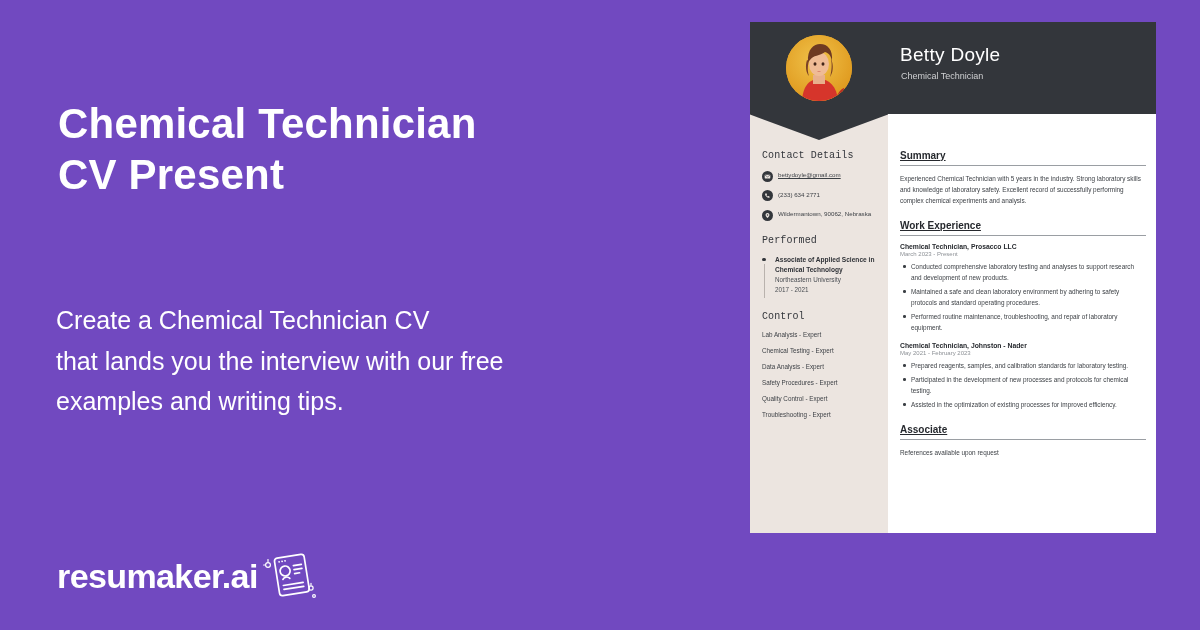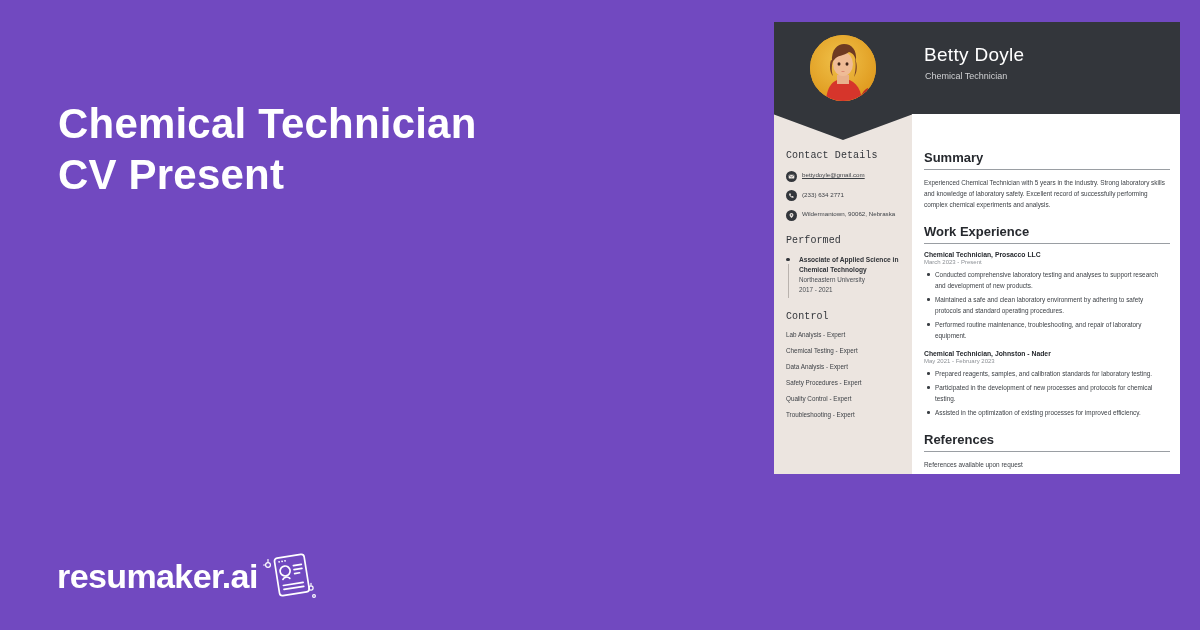--- a/index.html
+++ b/index.html
@@ -53,24 +53,23 @@
     font-weight:bold;
     letter-spacing:-0.6px;
     line-height:1;
   }
   .logo-mark { width:56px; height:56px; display:block; margin-left:2px; }
 
   
   .cv {
     position:absolute;
     left:750px; top:22px;
-    width:406px; height:452px;
+    width:406px; height:511px;
     background:#ffffff;
     overflow:hidden;
-    margin-left:24px;
   }
   .cv-sidebar {
     position:absolute;
     left:0; top:0;
     width:138px; height:583px;
     background:#ece5e0;
   }
   .cv-header {
     position:absolute;
     left:0; top:0;
@@ -185,26 +184,27 @@
   }
 
   
   .main-inner {
     position:absolute;
     left:150px; top:128px;
     width:246px;
   }
   .sec { margin-bottom:14px; }
   .sec-h {
-    font-size:13px;
+    font-size:10px;
     font-weight:bold;
     color:#26292e;
     padding-bottom:4px;
     border-bottom:1.2px solid #9a9ea3;
     margin-bottom:7px;
+    text-decoration:underline;
   }
   .sec-body {
     font-size:6.4px;
     color:#3b3f44;
     line-height:1.72;
   }
   .job { margin-bottom:9px; }
   .job-title {
     font-size:6.8px;
     font-weight:bold;
@@ -237,20 +237,25 @@
 </head>
 <body>
 
 <div class="promo">
 
   <div class="promo-headline">
     <div>Chemical Technician</div>
     <div>CV Present</div>
   </div>
 
+  <div class="promo-sub">
+    <span>Create a Chemical Technician CV</span>
+    <span>that lands you the interview with our free</span>
+    <span>examples and writing tips.</span>
+  </div>
 
   <div class="logo">
     <span class="logo-text">resumaker.ai</span>
     <svg class="logo-mark" viewBox="0 0 56 56">
       <g transform="rotate(-9 30 28)" fill="none" stroke="#ffffff" stroke-width="1.7" stroke-linecap="round" stroke-linejoin="round">
         <rect x="15" y="8" width="30" height="38" rx="3"></rect>
         <circle cx="24" cy="22" r="5"></circle>
         <path d="M20.5 30 a4.2 4.2 0 0 1 7 0"></path>
         <line x1="33" y1="18" x2="41" y2="18"></line>
         <line x1="33" y1="22" x2="41" y2="22"></line>
@@ -384,18 +389,18 @@
         <div class="job-dates">May 2021 - February 2023</div>
         <ul class="job-bullets">
           <li>Prepared reagents, samples, and calibration standards for laboratory testing.</li>
           <li>Participated in the development of new processes and protocols for chemical testing.</li>
           <li>Assisted in the optimization of existing processes for improved efficiency.</li>
         </ul>
       </div>
     </div>
 
     <div class="sec">
-      <div class="sec-h">References</div>
+      <div class="sec-h">Associate</div>
       <div class="sec-body">References available upon request</div>
     </div>
 
   </div>
 </div>
 
 </body></html>

